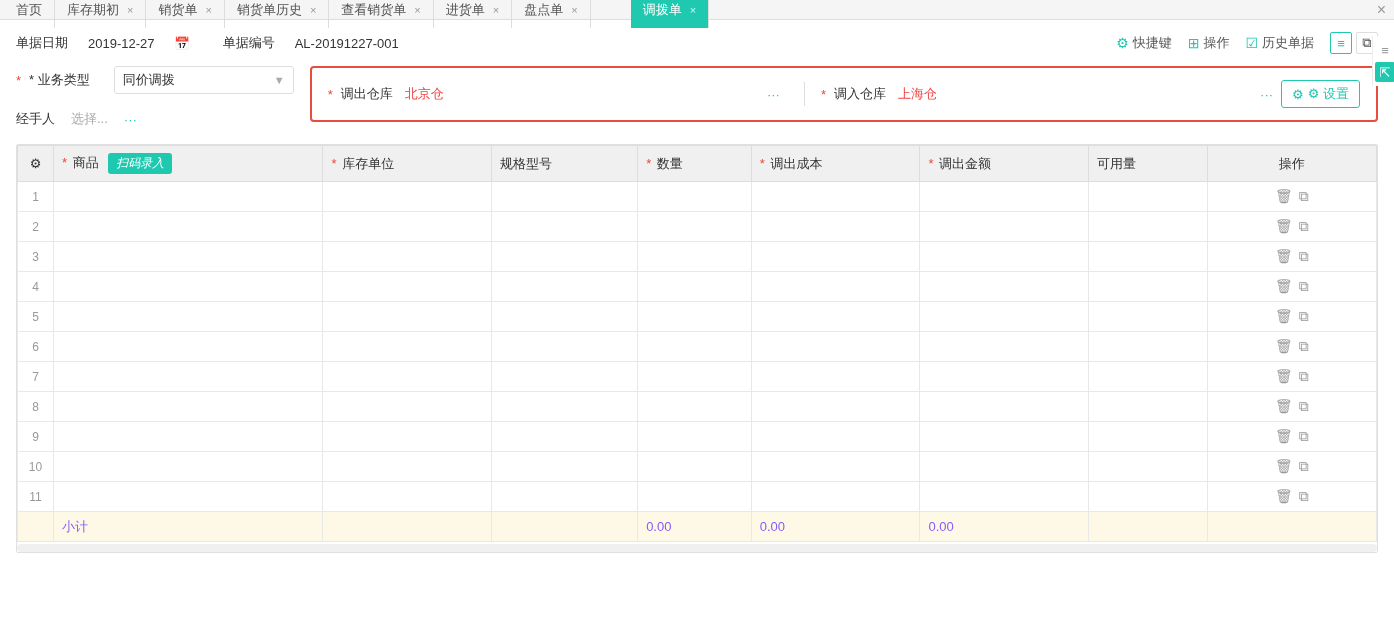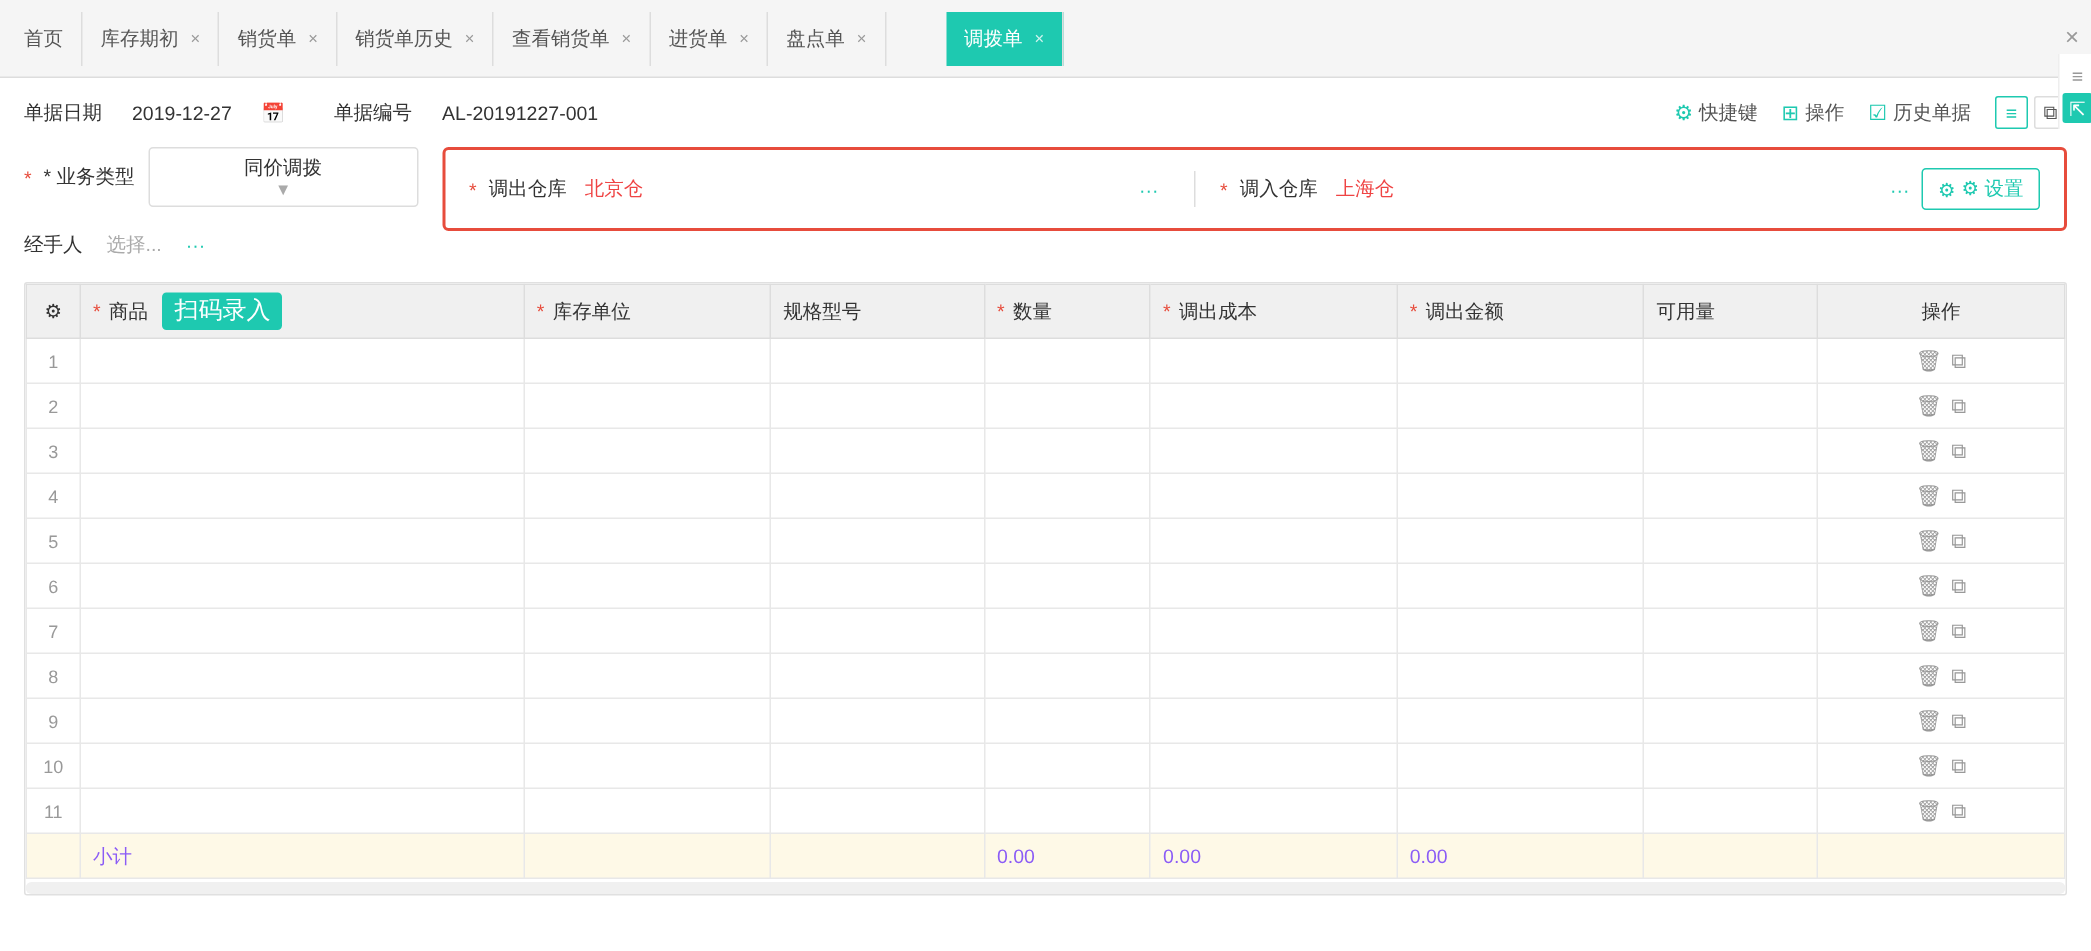--- a/index.html
+++ b/index.html
@@ -4,21 +4,21 @@
   <style>
     * { box-sizing: border-box; margin: 0; padding: 0; font-family: 'Microsoft YaHei', Arial, sans-serif; font-size: 13px; }
     body { background: #fff; color: #333; overflow: hidden; }
 
     
     .tab-bar {
       display: flex;
       align-items: center;
       background: #f5f5f5;
       border-bottom: 1px solid #ddd;
-      height: 52px;
+      height: 20px;
       padding: 0 4px;
       position: relative;
     }
     .tab-item {
       display: flex;
       align-items: center;
       padding: 0 12px;
       height: 36px;
       cursor: pointer;
       font-size: 13px;
@@ -255,21 +255,22 @@
     }
 
     
     .scan-btn {
       background: #1ec9b0;
       color: #fff;
       border: none;
       border-radius: 3px;
       padding: 2px 8px;
       cursor: pointer;
-      font-size: 16px;
+      font-size: 12px;
+      font-style: italic;
     }
 
     
     .gear-cell {
       width: 36px;
       text-align: center;
     }
     .op-cell {
       text-align: center;
       color: #999;
@@ -390,21 +391,21 @@
       </div>
     </div>
   </div>
 
   <div style="display:flex; gap:16px; align-items:flex-start; margin-bottom:8px;">
 
     <div style="display:flex; flex-direction:column; gap:8px; min-width:260px;">
       <div class="form-row">
         <span class="req-star">*</span>
         <span class="field-label" style="margin-left:0;">* 业务类型</span>
-        <div class="field-input" style="min-width:180px; margin-left:1px;flex-direction:column;">
+        <div class="field-input" style="min-width:180px; margin-left:16px;">
           <span>同价调拨</span>
           <span class="dropdown-arrow">▼</span>
         </div>
       </div>
       <div class="form-row">
         <span class="field-label">经手人</span>
         <span class="person-placeholder" style="margin-left:8px;">选择...</span>
         <span class="person-more" style="margin-left:8px;">···</span>
       </div>
     </div>

